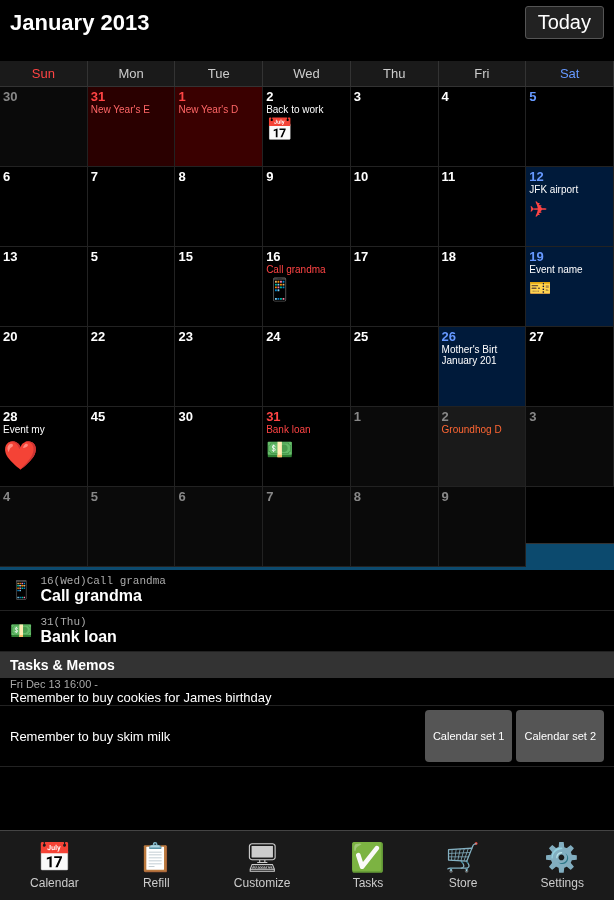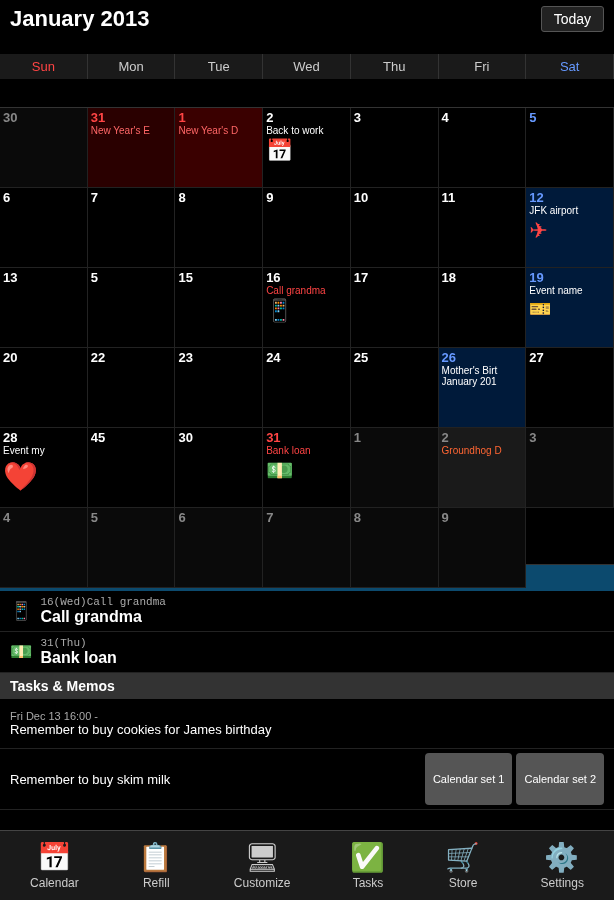--- a/index.html
+++ b/index.html
@@ -24,21 +24,21 @@
     .header-title {
       font-size: 22px;
       font-weight: bold;
       color: #fff;
     }
     .today-btn {
       background: #222;
       color: #fff;
       border: 1px solid #555;
       padding: 4px 12px;
-      font-size: 14px;
+      font-size: 20px;
       cursor: pointer;
       border-radius: 3px;
     }
 
     
     .day-headers {
       display: grid;
       grid-template-columns: repeat(7, 1fr);
       background: #1a1a1a;
       margin-top: 16px;
@@ -53,21 +53,20 @@
     .day-header.sat { color: #6699ff; }
     .day-header.sun { color: #ff4444; }
 
     
     .calendar-grid {
       display: grid;
       grid-template-columns: repeat(7, 1fr);
       grid-template-rows: repeat(6, 1fr);
       height: 457px;
       border-top: 1px solid #333;
-      margin-top: 28px;
     }
     .cal-cell {
       border-right: 1px solid #222;
       border-bottom: 1px solid #222;
       padding: 2px 3px;
       position: relative;
       overflow: hidden;
       min-height: 80px;
     }
     .cal-cell.other-month { background: #0a0a0a; }
@@ -123,21 +122,21 @@
 
     .tasks-header {
       background: #333;
       padding: 5px 10px;
       font-size: 14px;
       font-weight: bold;
       color: #fff;
     }
 
     .task-item {
-      padding: 11px 10px;
+      padding: 0 10px;
       border-bottom: 1px solid #222;
     }
     .task-date-small { font-size: 11px; color: #aaa; }
     .task-text { font-size: 13px; color: #fff; }
 
     .task-row-with-btns {
       display: flex;
       align-items: center;
       padding: 4px 10px;
       border-bottom: 1px solid #222;

